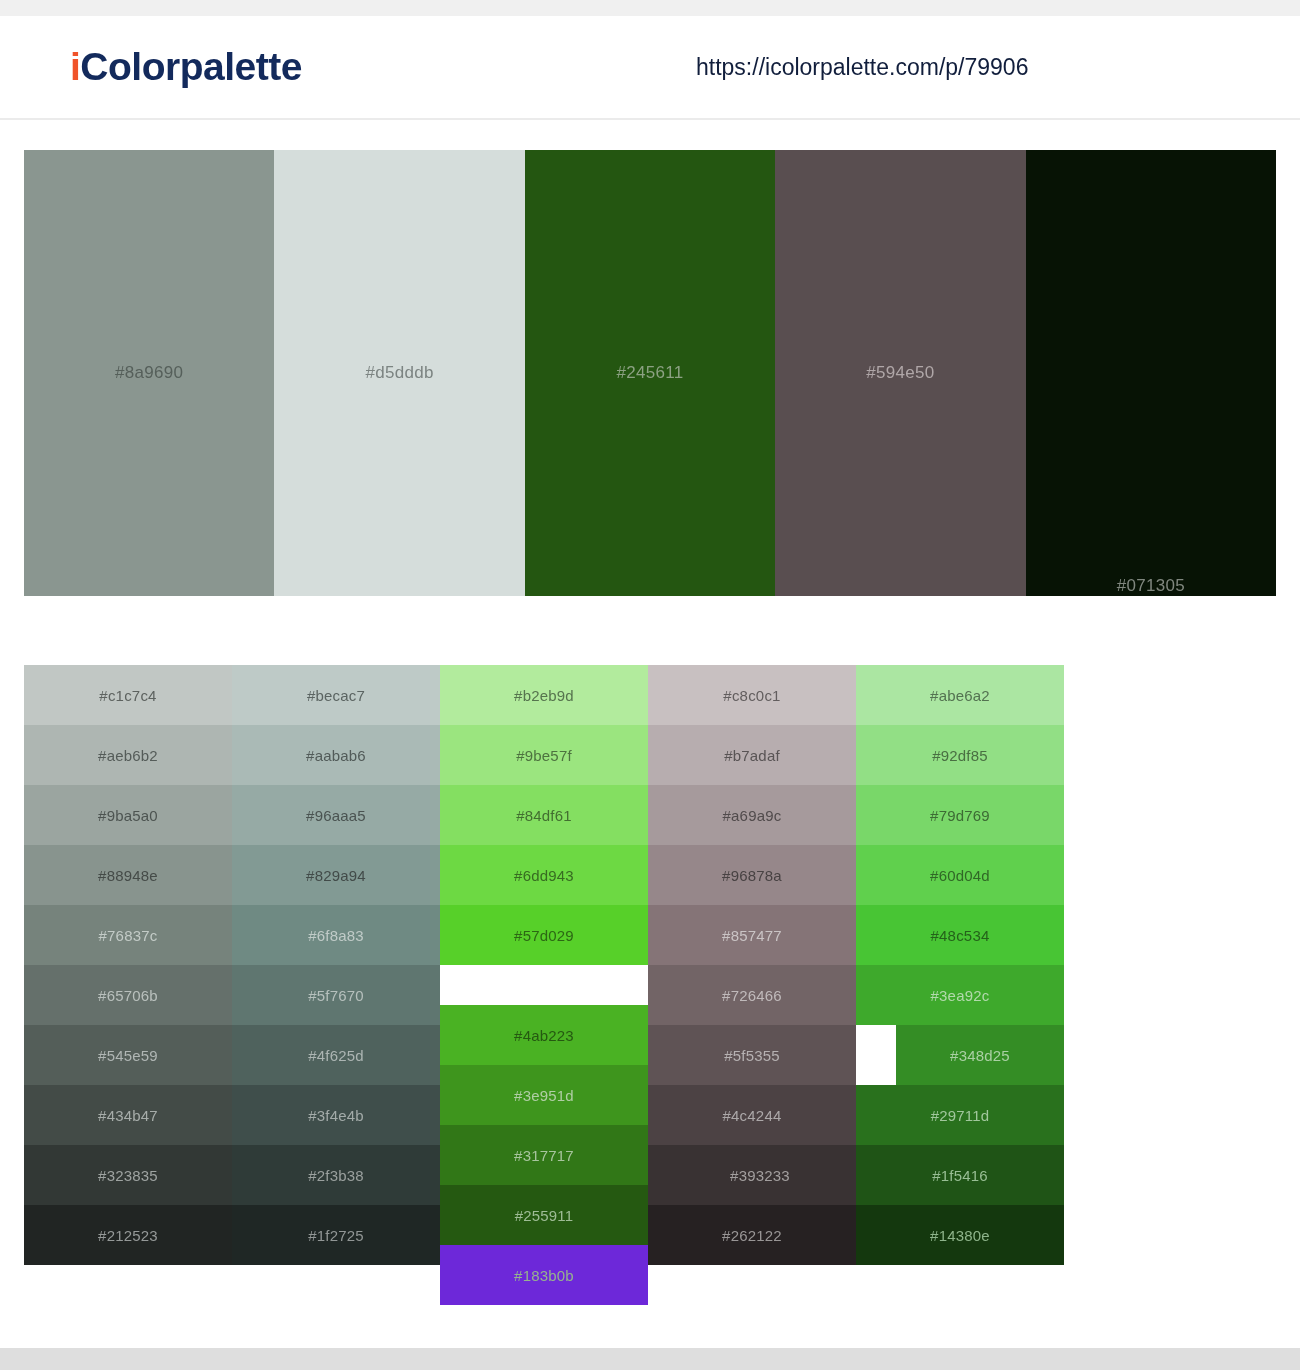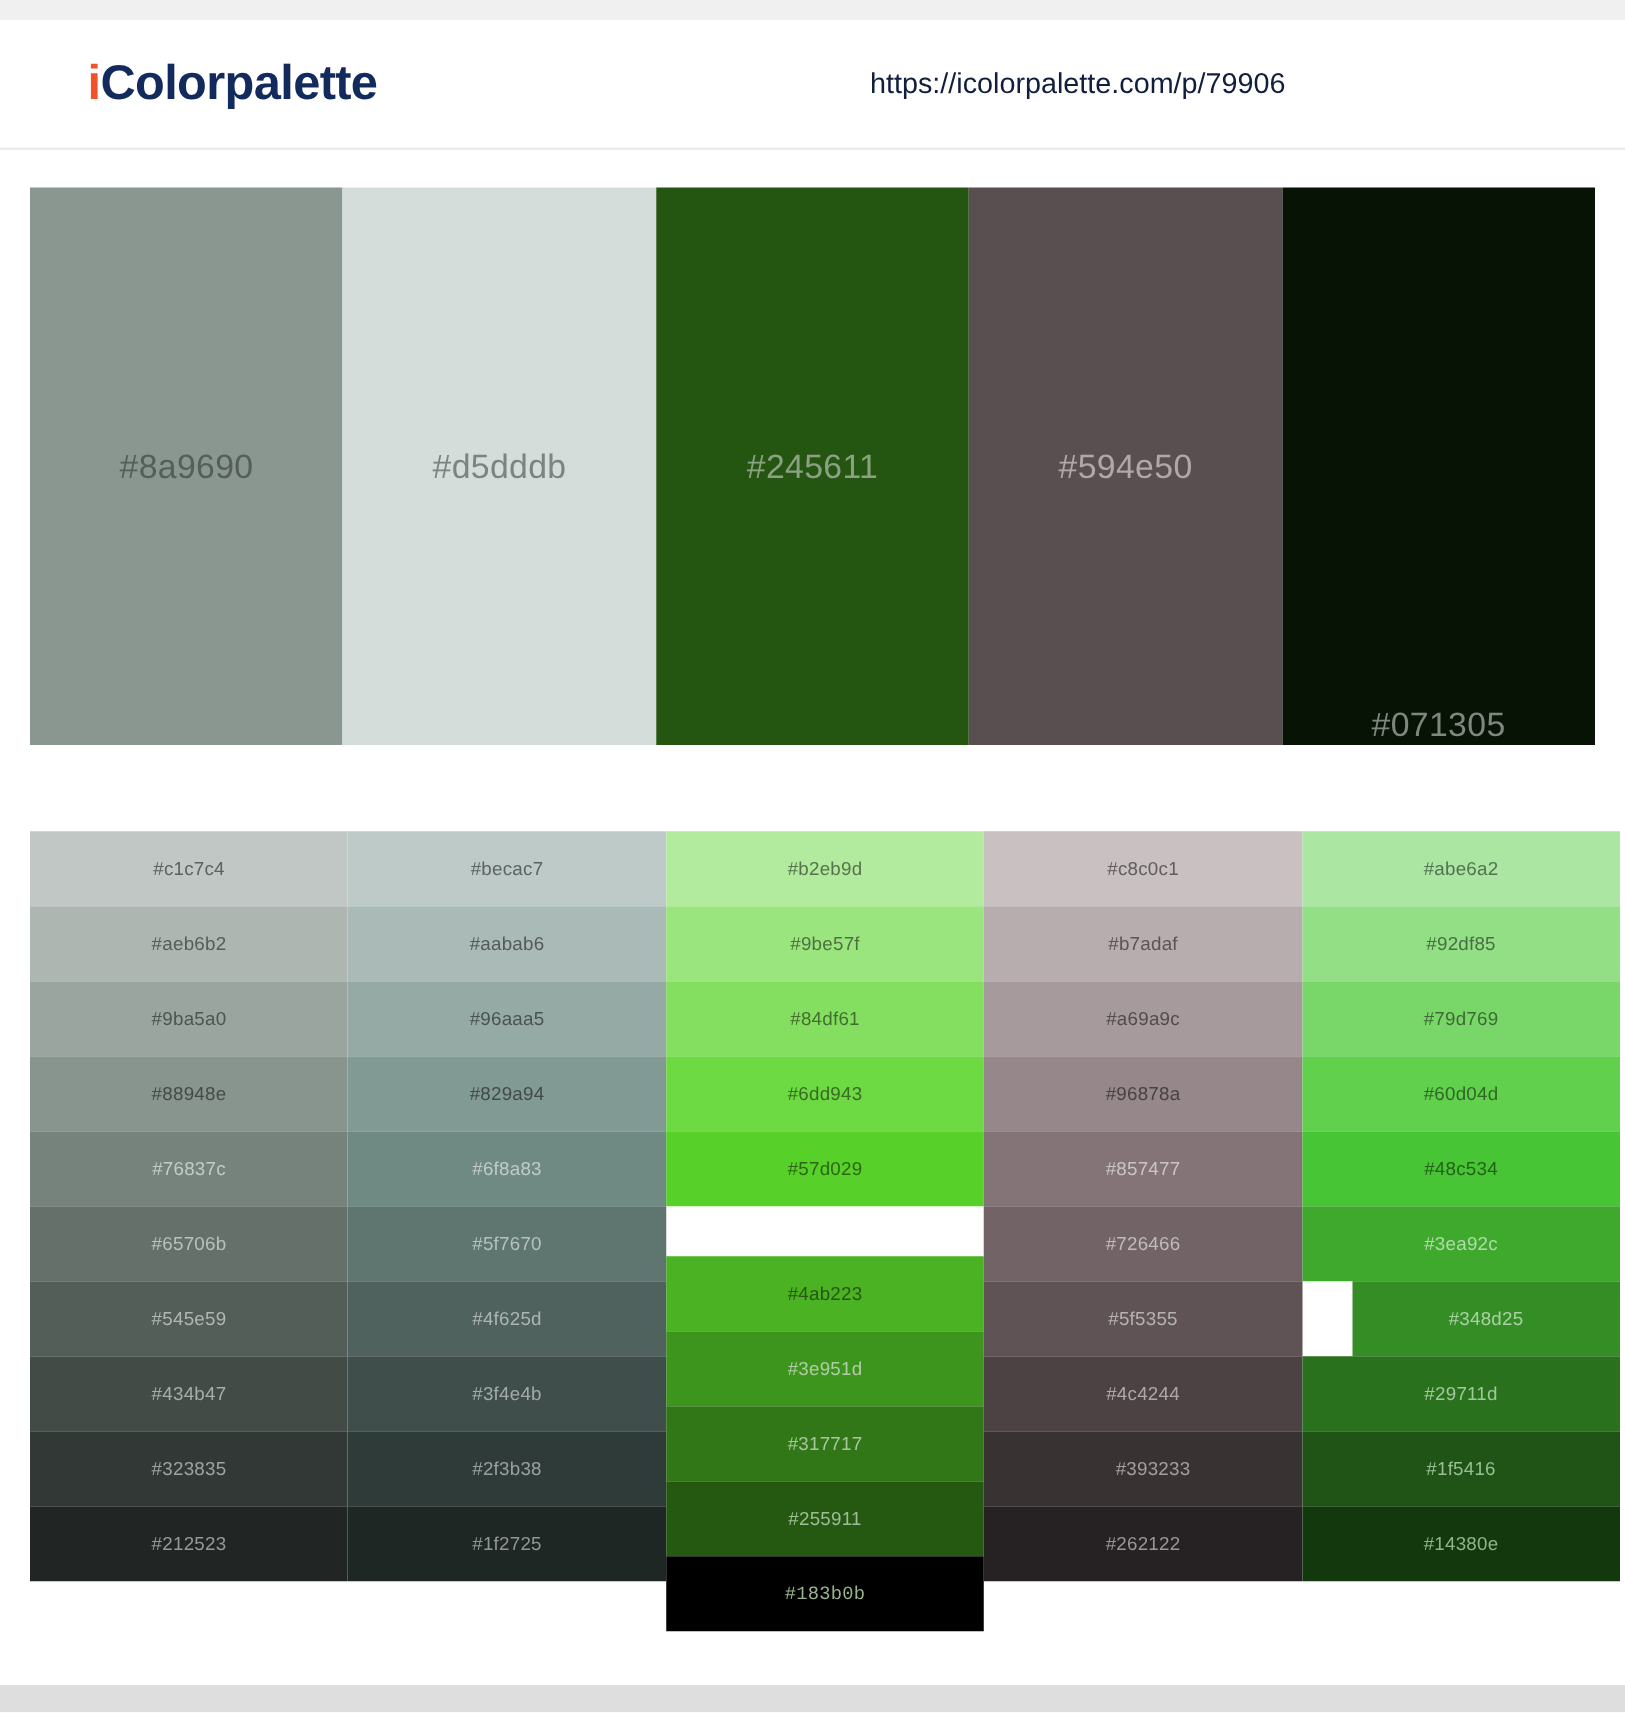--- a/index.html
+++ b/index.html
@@ -64,32 +64,32 @@
     display: flex;
   }
   .main-swatch {
     flex: 1 1 0;
     position: relative;
     display: flex;
     align-items: center;
     justify-content: center;
   }
   .main-swatch .hexlabel {
-    font-size: 27px;
+    font-size: 17px;
     letter-spacing: 0.3px;
     text-align: center;
     user-select: none;
   }
 
   
   .shade-grid {
     position: absolute;
     top: 665px;
     left: 24px;
-    width: 1272px;
+    width: 1040px;
     display: flex;
   }
   .shade-col {
     flex: 1 1 0;
     display: flex;
     flex-direction: column;
   }
   .shade-cell {
     height: 60px;
     display: flex;
@@ -166,21 +166,21 @@
       <div class="shade-col">
         <div class="shade-cell" style="background: rgb(178, 235, 157); color: rgb(86, 116, 78);">#b2eb9d</div>
         <div class="shade-cell" style="background: rgb(155, 229, 127); color: rgb(77, 114, 63);">#9be57f</div>
         <div class="shade-cell" style="background: rgb(132, 223, 97); color: rgb(66, 111, 48);">#84df61</div>
         <div class="shade-cell" style="background: rgb(109, 217, 67); color: rgb(55, 108, 33);">#6dd943</div>
         <div class="shade-cell" style="background: rgb(87, 208, 41); color: rgb(44, 104, 20);">#57d029</div>
         <div class="shade-cell" style="background: rgb(74, 178, 35); color: rgb(37, 89, 17); margin-top: 40px;">#4ab223</div>
         <div class="shade-cell" style="background: rgb(62, 149, 29); color: rgb(176, 206, 165);">#3e951d</div>
         <div class="shade-cell" style="background: rgb(49, 119, 23); color: rgb(168, 197, 158);">#317717</div>
         <div class="shade-cell" style="background: rgb(37, 89, 17); color: rgb(159, 188, 150);">#255911</div>
-        <div class="shade-cell" style="background: #000000; color: rgb(150, 179, 142); font-family: Liberation Mono, monospace;">#183b0b</div>
+        <div class="shade-cell" style="background: #6d28d9; color: rgb(150, 179, 142);">#183b0b</div>
       </div>
       <div class="shade-col">
         <div class="shade-cell" style="background: rgb(200, 192, 193); color: rgb(98, 93, 94);">#c8c0c1</div>
         <div class="shade-cell" style="background: rgb(183, 173, 175); color: rgb(89, 84, 85);">#b7adaf</div>
         <div class="shade-cell" style="background: rgb(166, 154, 156); color: rgb(81, 75, 76);">#a69a9c</div>
         <div class="shade-cell" style="background: rgb(150, 135, 138); color: rgb(72, 66, 67);">#96878a</div>
         <div class="shade-cell" style="background: rgb(133, 116, 119); color: rgb(202, 196, 197);">#857477</div>
         <div class="shade-cell" style="background: rgb(114, 100, 102); color: rgb(192, 186, 187);">#726466</div>
         <div class="shade-cell" style="background: rgb(95, 83, 85); color: rgb(182, 177, 178);">#5f5355</div>
         <div class="shade-cell" style="background: rgb(76, 66, 68); color: rgb(172, 168, 169);">#4c4244</div>

